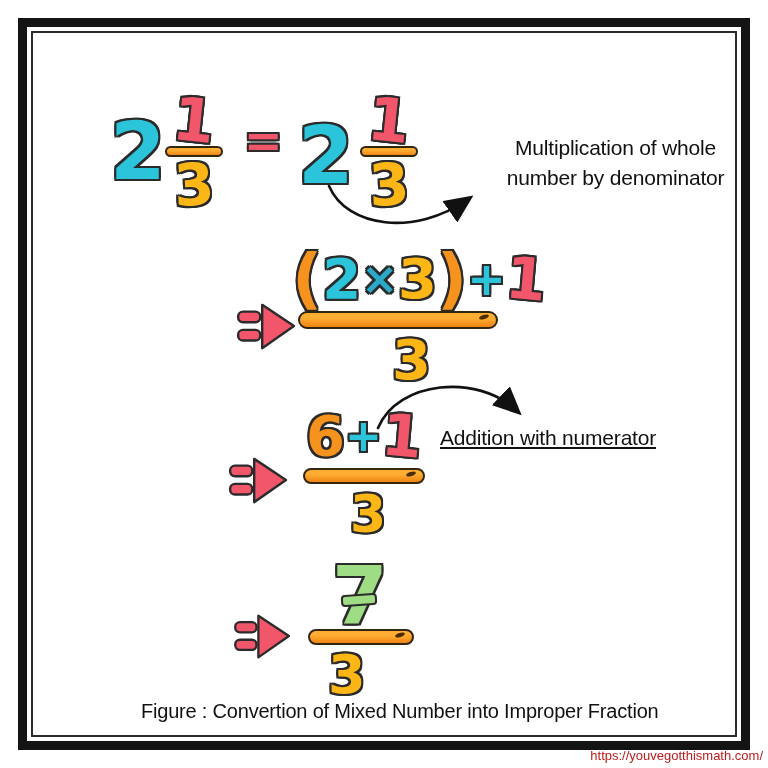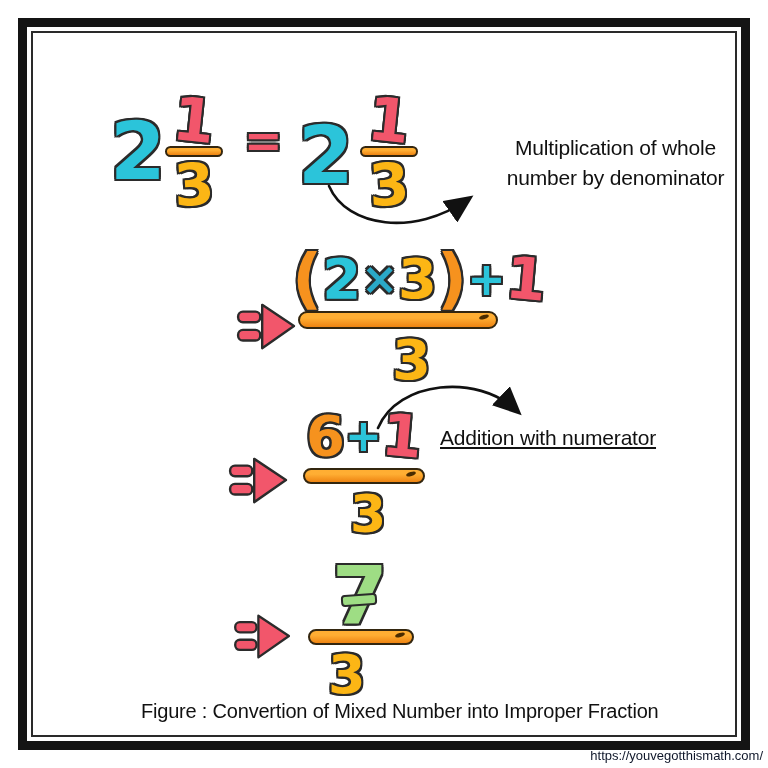--- a/index.html
+++ b/index.html
@@ -39,21 +39,21 @@
   }
   .bar-big{position:absolute;}
   .bar-big::after{
     content:"";position:absolute;right:7px;top:2px;width:10px;height:4px;
     background:#4a2c00;border-radius:50%;transform:rotate(-18deg);
   }
 
   
   .note{position:absolute;color:#111;font-size:21px;line-height:30px;letter-spacing:-0.2px;}
   .caption{position:absolute;left:113px;top:700px;color:#111;font-size:20px;letter-spacing:-0.2px;white-space:nowrap;margin-left:28px;}
-  .url{position:absolute;right:5px;top:748px;color:#0f172a;font-size:13px;}
+  .url{position:absolute;right:5px;top:748px;color:#b91c1c;font-size:13px;}
 
   
   .expr{position:absolute;display:flex;align-items:center;}
   .svgabs{position:absolute;}
   .arrow-fill{fill:#f2566b;stroke:#2b2b2b;stroke-width:2.5;stroke-linejoin:round;}
   .curve{fill:none;stroke:#111;stroke-width:2.6;stroke-linecap:round;}
   .ah{fill:#111;}
   .seven-cross{position:absolute;left:341px;top:594px;width:32px;height:8px;background:#9edd84;border:2px solid #2b2b2b;border-radius:4px;transform:rotate(-4deg);}
 </style>
 </head>

